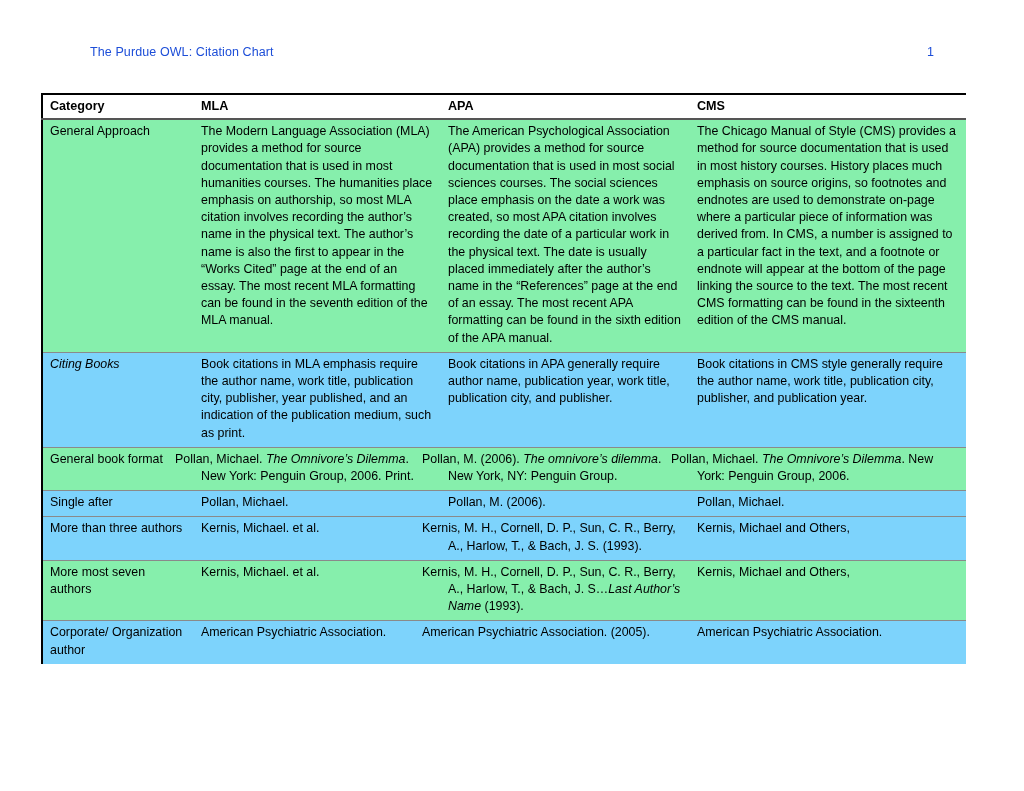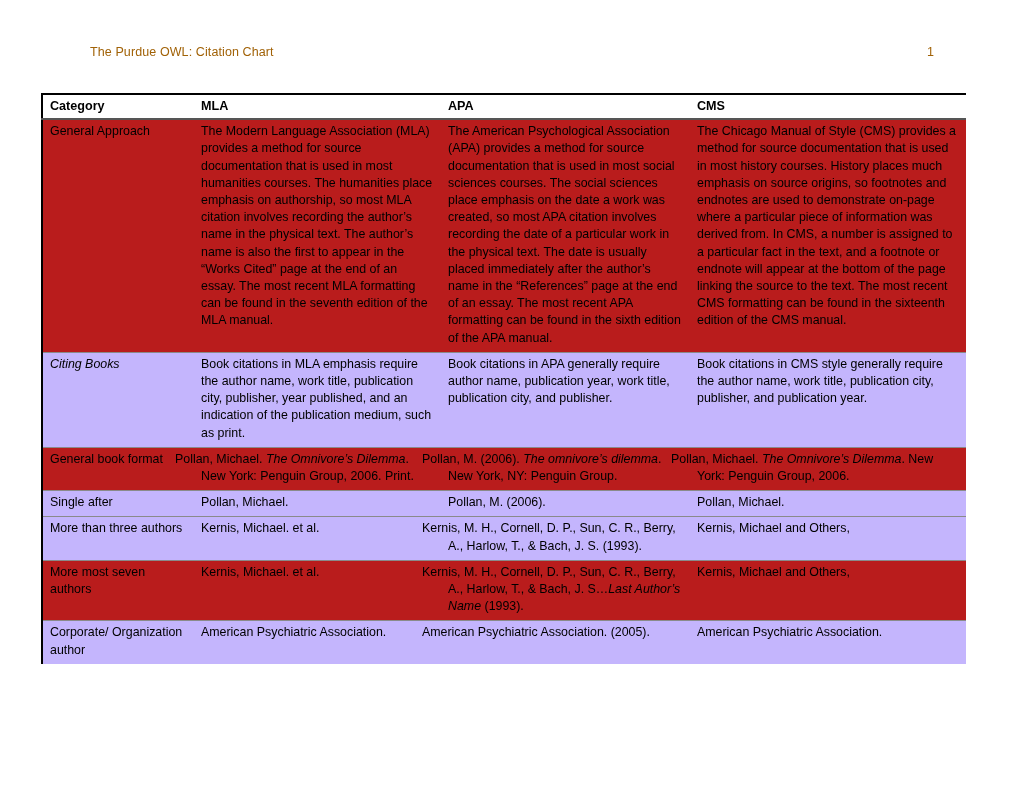--- a/index.html
+++ b/index.html
@@ -28,21 +28,21 @@
   .doc-header {
     position: absolute;
     left: 90px;
     top: 44px;
     width: 844px;
     display: flex;
     justify-content: space-between;
     align-items: baseline;
     font-size: 12.5px;
     line-height: 16px;
-    color: #a16207;
+    color: #1d4ed8;
   }
   .doc-header .title { letter-spacing: 0.1px; }
   .doc-header .pageno { font-size: 12.5px; }
 
   
   .table-clip {
     position: absolute;
     left: 41px;
     top: 93px;
     width: 925px;
@@ -76,22 +76,22 @@
     font-weight: bold;
     background: #ffffff;
     border-top: 2px solid #000;
     border-bottom: 2px solid #555;
     padding-top: 3px;
     padding-bottom: 3px;
     font-size: 12.6px;
   }
 
   
-  tr.shade td { background: #b91c1c; margin-left: 36px; }
-  tr.plain td { background: #c4b5fd; }
+  tr.shade td { background: #86efac; margin-left: 36px; }
+  tr.plain td { background: #7dd3fc; }
 
   tr.rowline td { border-top: 1px solid #8a8a8a; }
   tr.thickline td { border-top: 2px solid #3a3a3a; }
 
   
   .cat-major { font-weight: bold; }
   .cat-italic { font-style: italic; }
   .cat-sub {
     font-weight: bold;
     padding-left: 42px;

